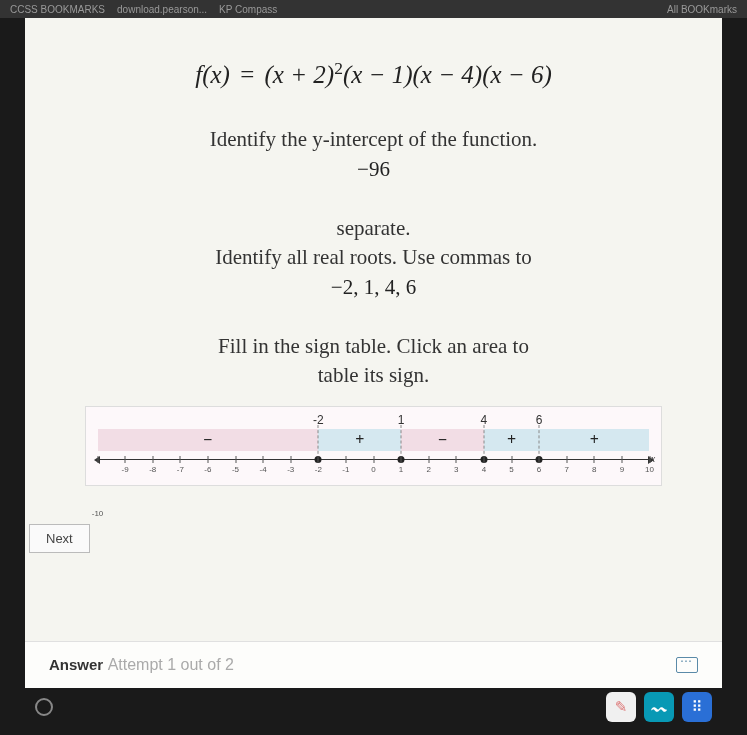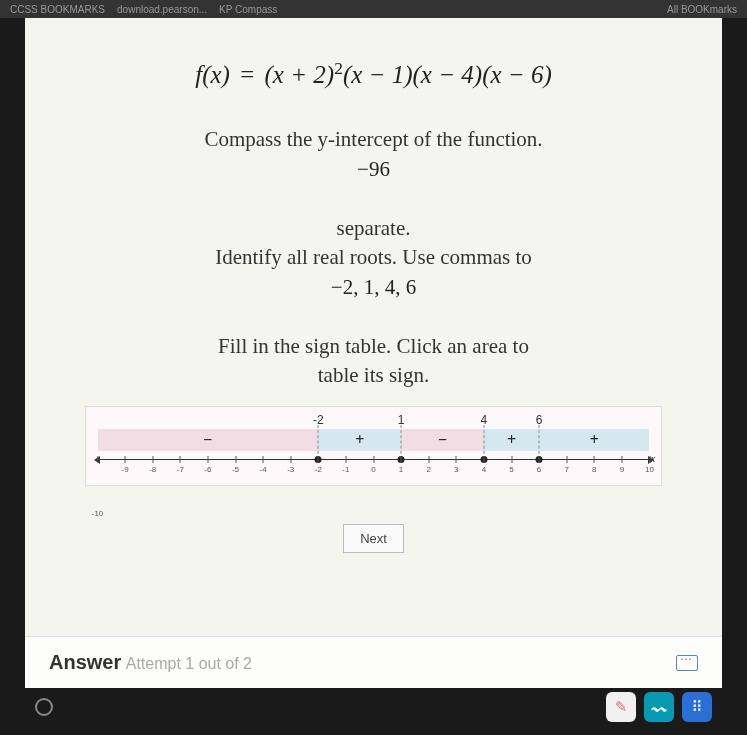--- a/index.html
+++ b/index.html
@@ -122,21 +122,21 @@
       transform: translateX(-50%);
     }
     .x-label {
       position: absolute;
       top: 46px;
       right: 1%;
       font-size: 10px;
       font-style: italic;
       color: #333;
     }
-    .next-row { text-align: center; padding: 26px 4px 20px; }
+    .next-row { padding: 26px 4px 20px; }
     .next-btn {
       display: inline-block;
       border: 1px solid #bbb;
       background: #fafafa;
       padding: 6px 16px;
       font-size: 13px;
       font-family: Arial, sans-serif;
       color: #444;
       cursor: pointer;
     }
@@ -144,21 +144,21 @@
       position: absolute;
       bottom: 0; left: 0; right: 0;
       background: #fdfdfb;
       border-top: 1px solid #e0e0e0;
       padding: 14px 24px;
       display: flex;
       align-items: center;
       justify-content: space-between;
       font-family: Arial, sans-serif;
     }
-    .answer-label { font-size: 20px; color: #333; font-weight: bold; }
+    .answer-label { font-size: 15px; color: #333; font-weight: bold; }
     .attempt-text { font-size: 16px; color: #aaa; font-weight: normal; }
     .keyboard-icon {
       width: 22px; height: 16px;
       border: 1.5px solid #5a8aa8;
       border-radius: 2px;
       position: relative;
     }
     .keyboard-icon::after {
       content: '⋯';
       position: absolute;
@@ -210,21 +210,21 @@
 
 <div class="content-frame">
 
   <div class="equation-row">
     <span>f(x)</span>
     <span style="font-style:normal;padding:0 4px">=</span>
     <span>(x + 2)</span><span class="sup">2</span><span>(x − 1)(x − 4)(x − 6)</span>
   </div>
 
   <div class="prompt-block">
-    <div class="prompt-text">Compass the y-intercept of the function.</div>
+    <div class="prompt-text">Identify the y-intercept of the function.</div>
     <div class="answer-value">−96</div>
   </div>
 
   <div class="prompt-block">
     <div class="prompt-text">separate.</div>
     <div class="prompt-text">Identify all real roots. Use commas to</div>
     <div class="answer-value">−2, 1, 4, 6</div>
   </div>
 
   <div class="prompt-block" style="padding-bottom:10px">

